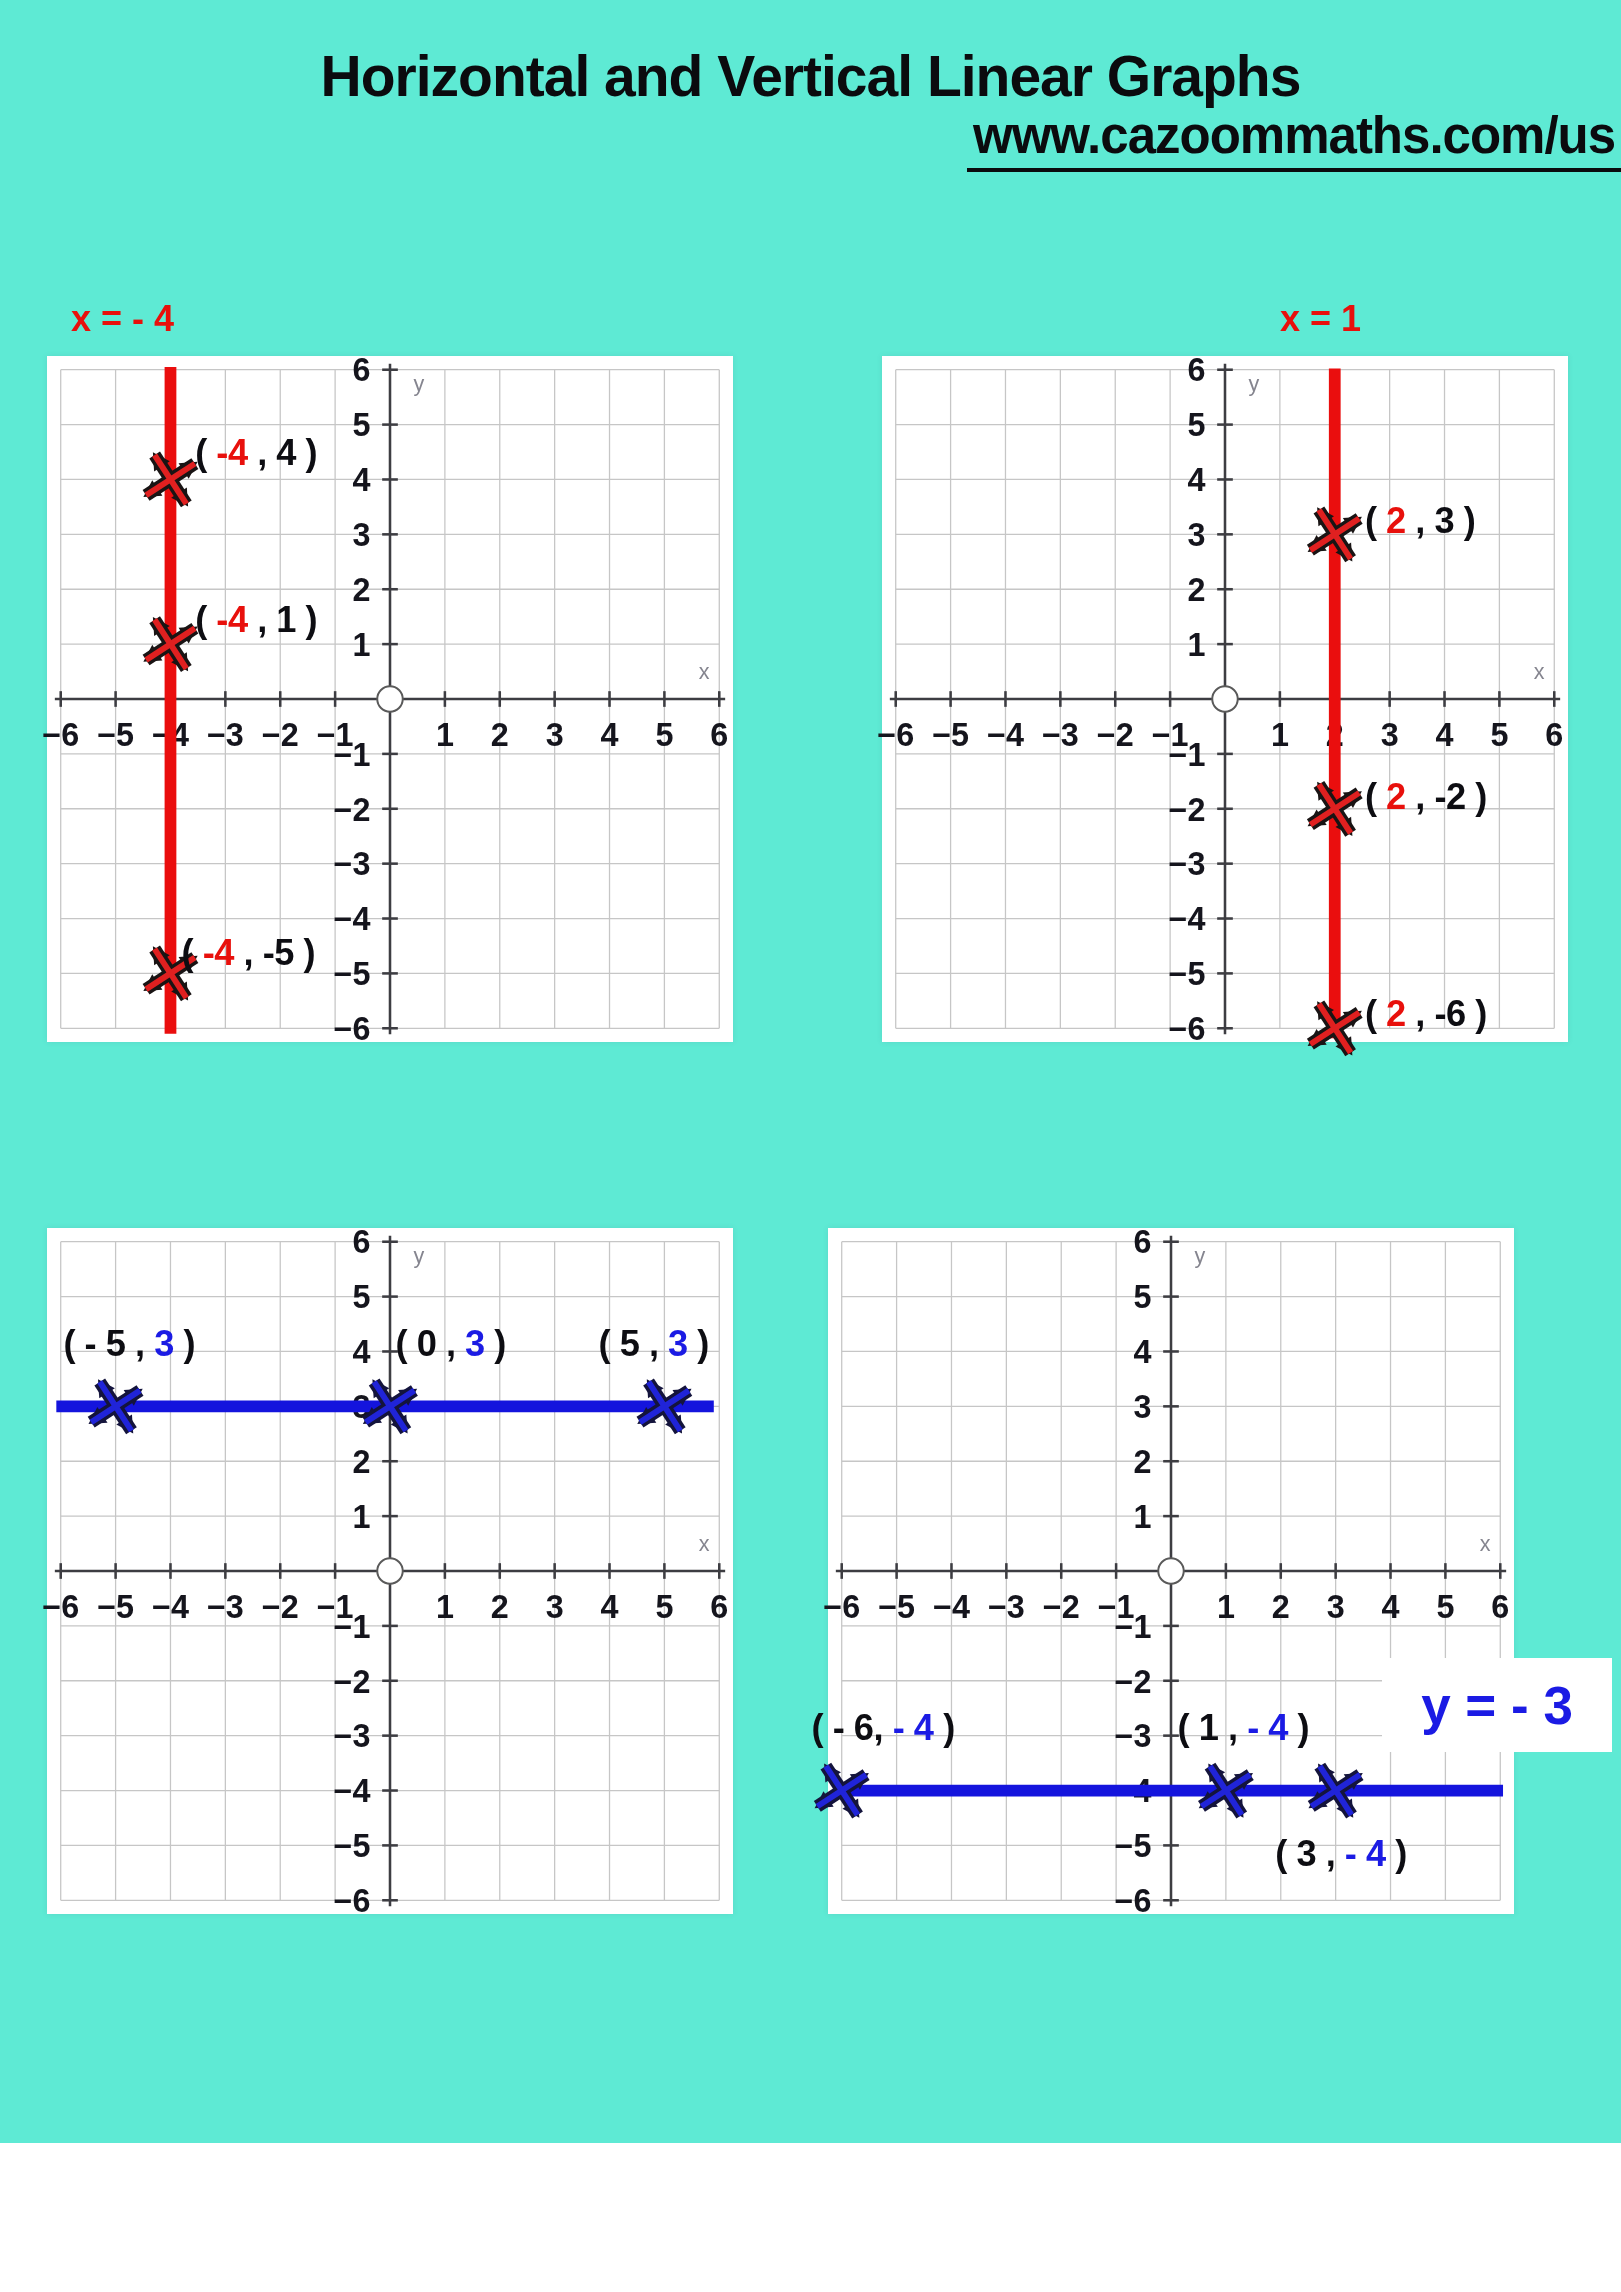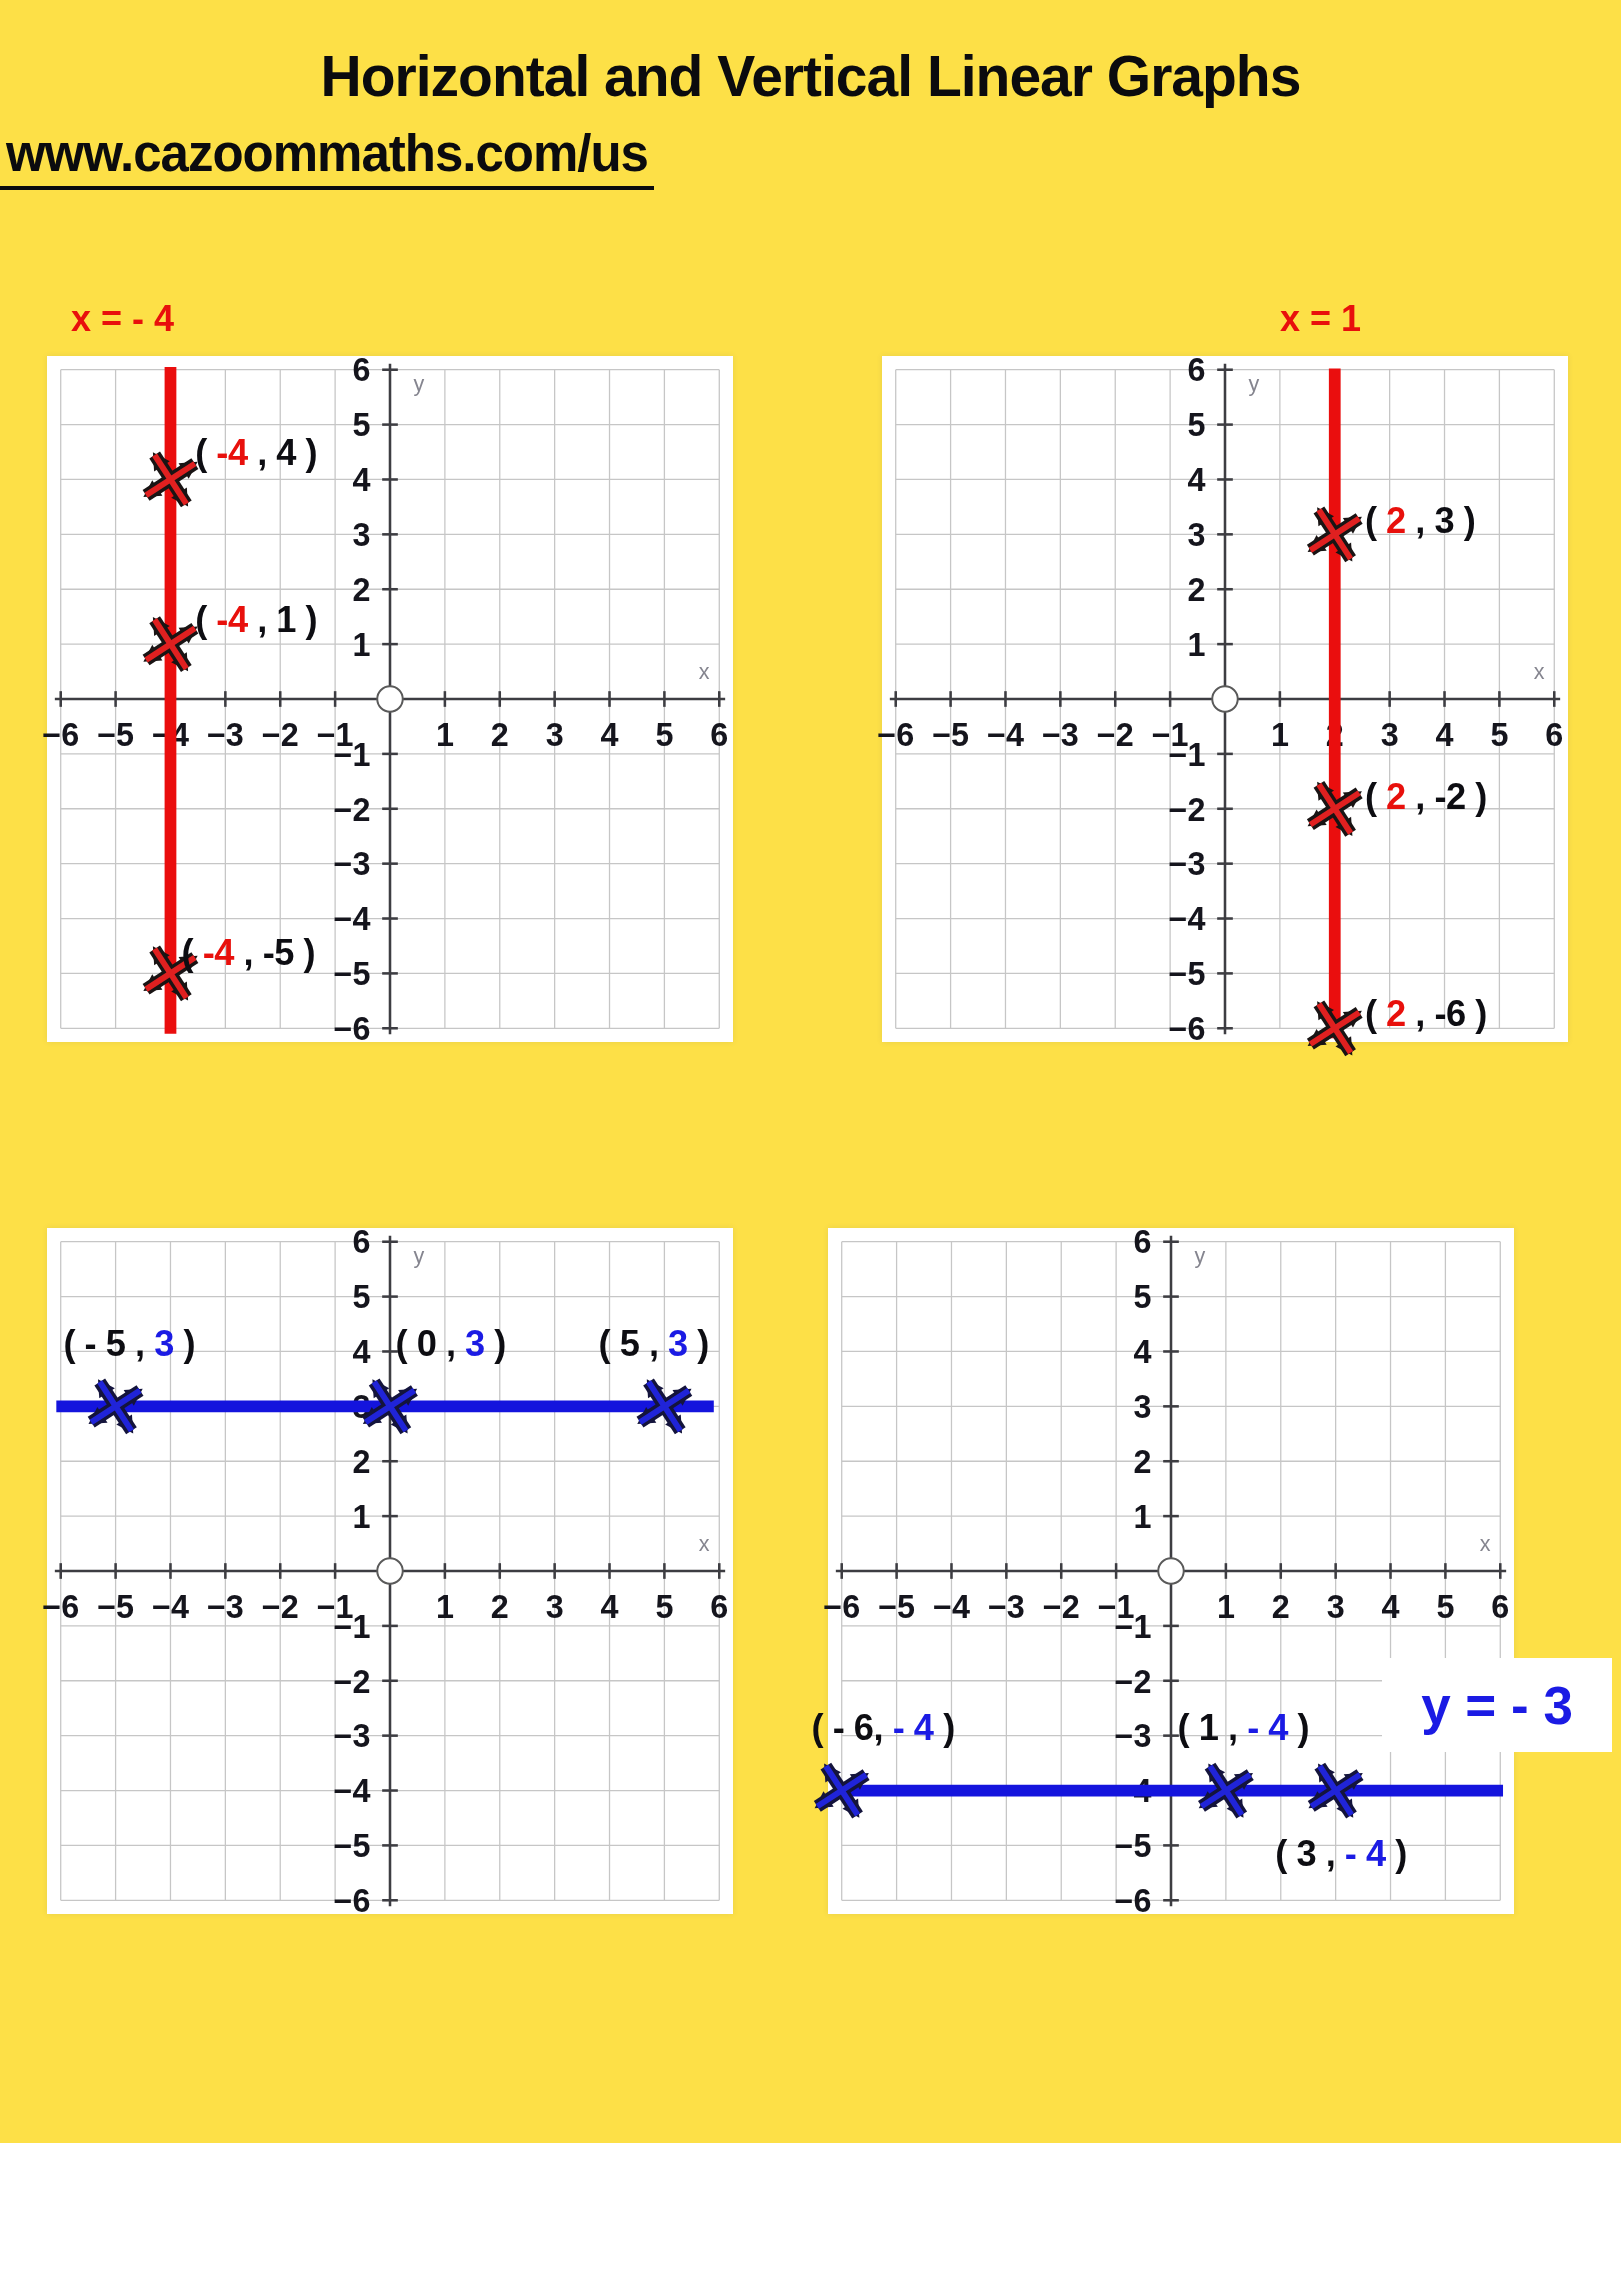--- a/index.html
+++ b/index.html
@@ -1,27 +1,27 @@
 <!DOCTYPE html>
 <html><head>
 <meta charset="utf-8">
 <style>
   html,body { margin:0; padding:0; }
   body { font-family:"Liberation Sans", sans-serif; }
   .page {
     position:relative; width:1621px; height:2143px;
-    background:#fde047; overflow:hidden;
+    background:#5eead4; overflow:hidden;
   }
   .title {
     position:absolute; top:43px; left:0; width:100%;
     text-align:center; font-size:57px; font-weight:700; color:#0b0b0e;
     letter-spacing:-1px;
   }
   .url-wrap {
-    position:absolute; top:124px; left:0; width:100%; text-align:left;
+    position:absolute; top:106px; left:0; width:100%; text-align:right;
   }
   .url {
     display:inline-block; font-size:51px; font-weight:700; color:#0b0b0e;
     border-bottom:4.9px solid #0b0b0e; padding:0 5.9px 2.9px 5.9px; letter-spacing:-1px;
   }
   .panel {
     position:absolute; width:686px; height:686px; background:#ffffff;
     box-shadow:0 0 5.9px rgba(60,80,110,0.10);
   }
   #panel0 { left:47px;  top:356px; }

